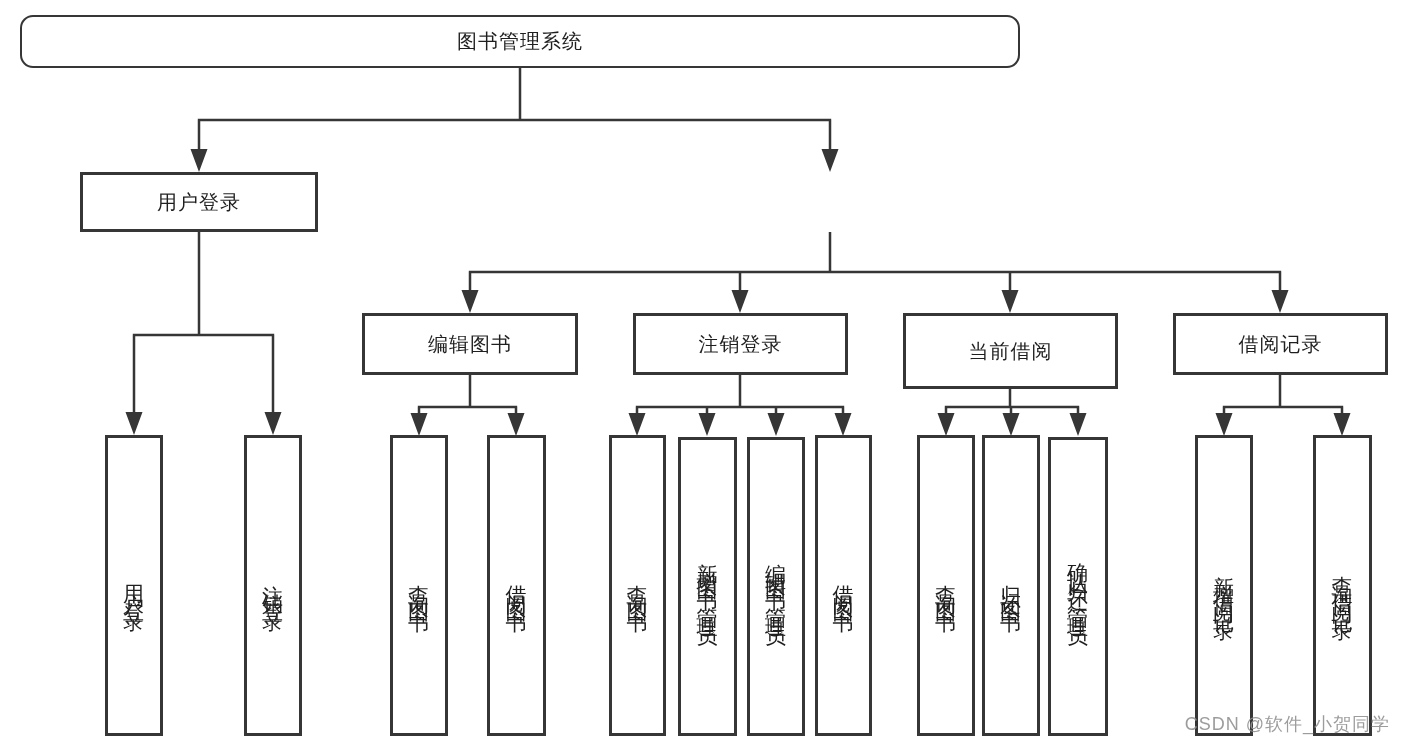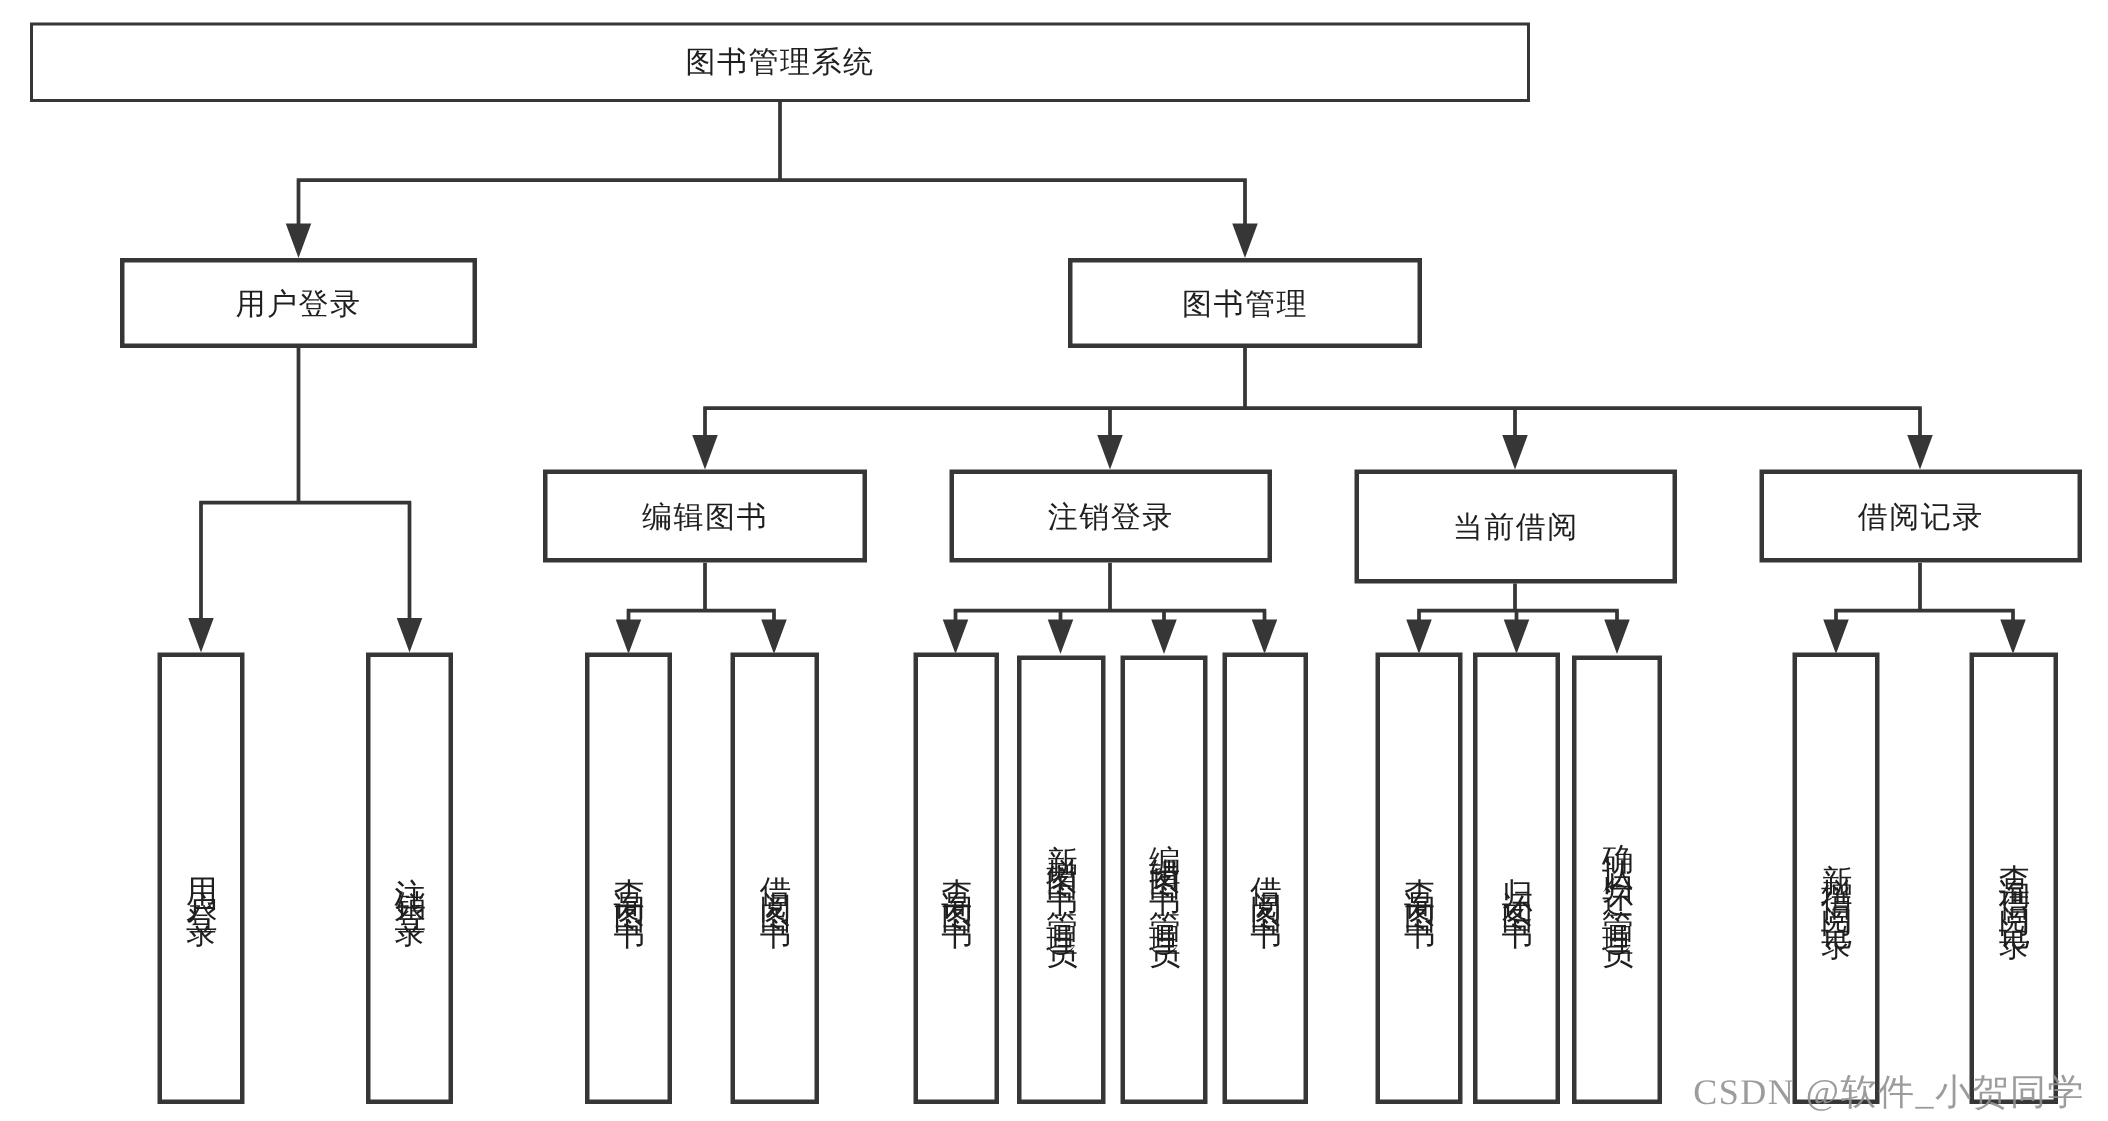--- a/index.html
+++ b/index.html
@@ -24,45 +24,44 @@
   .node {
     position: absolute;
     box-sizing: border-box;
     background: #ffffff;
     border: 3px solid #363636;
     display: flex;
     align-items: center;
     justify-content: center;
     z-index: 2;
   }
-  .node.thin { border-width: 2px; }
+  .node.thin { border-width: 2px; border-radius: 13px; }
   .lbl {
     color: #1f1f1f;
     font-size: 20px;
     letter-spacing: 1px;
     white-space: nowrap;
   }
   .v .lbl {
     writing-mode: vertical-rl;
     text-orientation: mixed;
     font-size: 21px;
     line-height: 1;
     letter-spacing: 9px;
     white-space: nowrap;
   }
   .watermark {
     position: absolute;
     right: 15px;
     top: 712px;
     z-index: 5;
-    font-size: 24px;
+    font-size: 18px;
     color: rgba(145, 145, 145, 0.9);
     letter-spacing: 1px;
     white-space: nowrap;
-    font-family: Liberation Serif, serif;
   }
 </style>
 </head>
 <body>
 
 <div class="canvas">
 
   <svg class="wires" width="1405" height="747" viewBox="0 0 1405 747">
     <path stroke="#363636" stroke-width="2.5" fill="none" d="M520 68 V121
              M197.8 120 H831.2
@@ -88,23 +87,20 @@
              M1069.5 413 H1086.5 L1078 436 Z M1215.5 413 H1232.5 L1224 436 Z
              M1333.5 413 H1350.5 L1342 436 Z"></path>
   </svg>
 
   <div class="node thin h" style="left:20px; top:15px; width:1000px; height:53px">
     <span class="lbl">图书管理系统</span>
   </div>
 
   <div class="node h" style="left:80px; top:172px; width:238px; height:60px">
     <span class="lbl">用户登录</span>
-  </div>
-  <div class="node h" style="left:712px; top:172px; width:236px; height:60px">
-    <span class="lbl">图书管理</span>
   </div>
 
   <div class="node h" style="left:362px; top:313px; width:216px; height:62px">
     <span class="lbl">编辑图书</span>
   </div>
   <div class="node h" style="left:633px; top:313px; width:215px; height:62px">
     <span class="lbl">注销登录</span>
   </div>
   <div class="node h" style="left:903px; top:313px; width:215px; height:76px">
     <span class="lbl">当前借阅</span>

